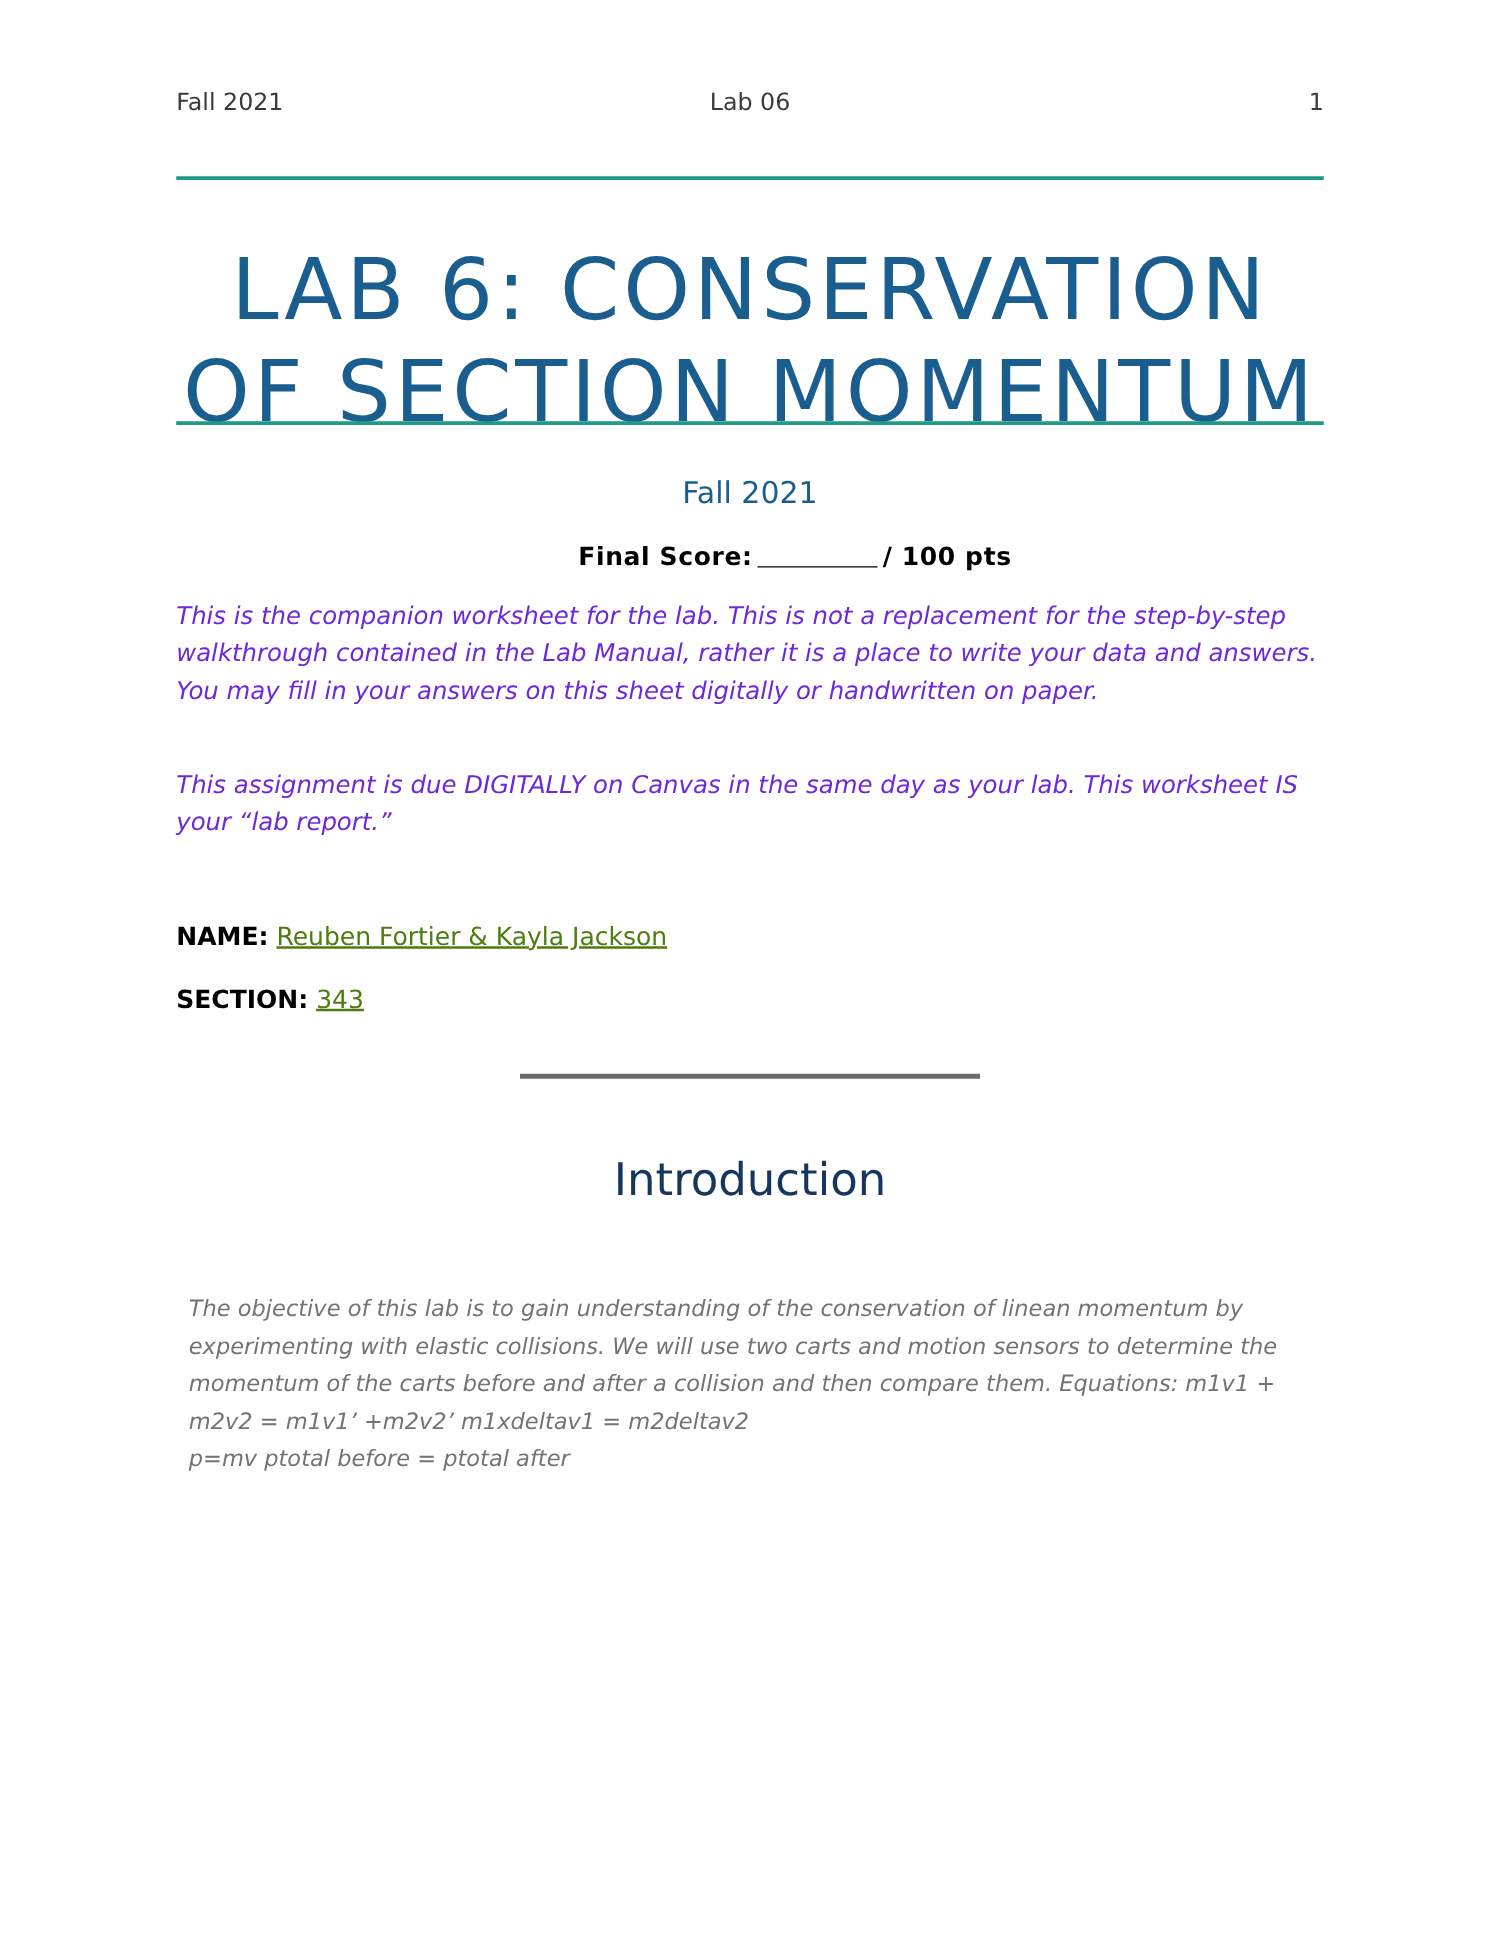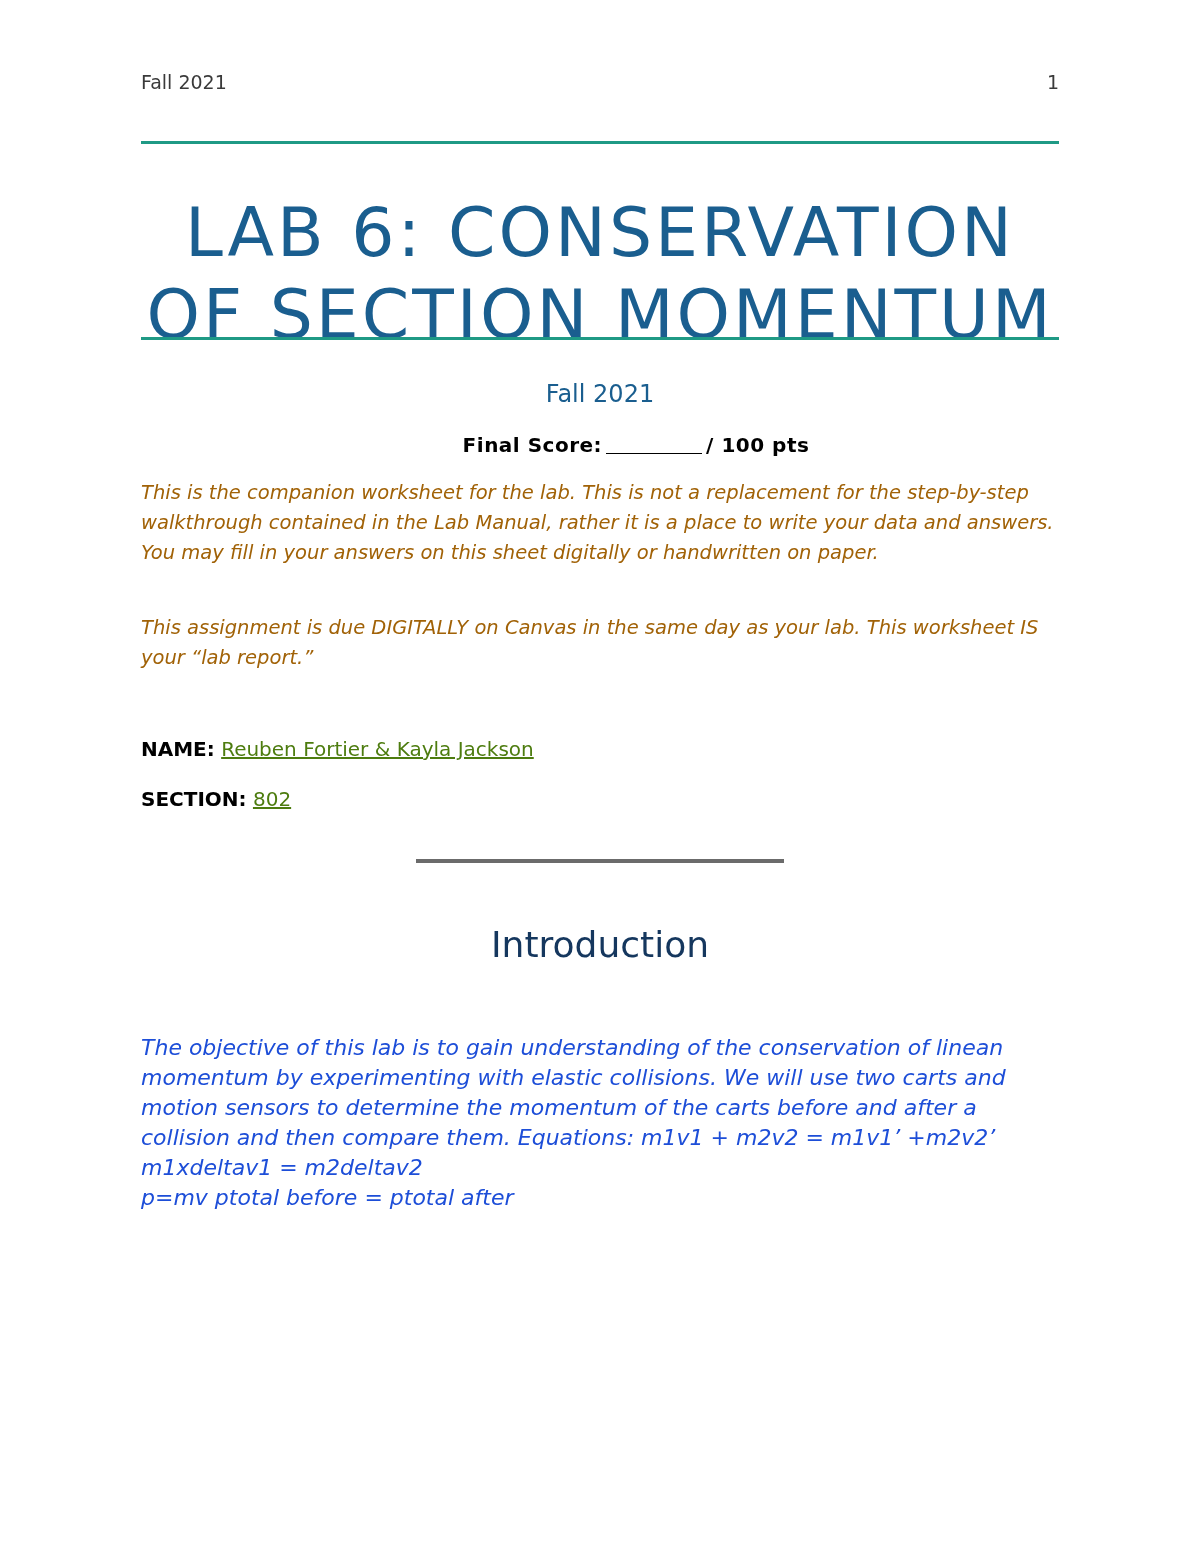--- a/index.html
+++ b/index.html
@@ -19,47 +19,48 @@
   .title { position: absolute; left: 141px; width: 918px; top: 160px; text-align: center;
            color: #1a5e8f; font-size: 68px; line-height: 82px; letter-spacing: 3px; font-weight: normal; margin-top: 32px; }
 
   .term { position: absolute; left: 0; width: 1200px; top: 380px; text-align: center;
           color: #1a5e8f; font-size: 24px; }
 
   .score { position: absolute; left: 0; width: 1200px; top: 433px; text-align: center;
            font-size: 20px; font-weight: bold; letter-spacing: 0.5px; padding-left: 36px; }
   .blank { display: inline-block; width: 96px; border-bottom: 1.5px solid #000; height: 18px; vertical-align: -2px; margin: 0 4px; }
 
-  .intro-p { position: absolute; left: 141px; width: 918px; font-style: italic; color: #a16207;
+  .intro-p { position: absolute; left: 141px; width: 918px; font-style: italic; color: #6d28d9;
              font-size: 19.5px; line-height: 30px; margin: 0; }
   .p1 { top: 478px; }
   .p2 { top: 613px; }
 
   .field { position: absolute; left: 141px; font-size: 20px; }
   .field .lbl { font-weight: bold; }
   .field .val { text-decoration: underline; color: #4d7c0f; }
   .name-field { top: 737px; }
   .section-field { top: 787px; }
 
   .rule-gray { position: absolute; left: 416px; width: 368px; height: 4px; background: #6b6b6b; top: 859px; }
 
   .h-intro { position: absolute; left: 0; width: 1200px; top: 894px; text-align: center;
              color: #15375e; font-size: 36px; font-weight: normal; }
 
   .question { position: absolute; left: 141px; width: 918px; top: 949px; font-size: 22px;
               font-weight: bold; line-height: 34px; margin: 0; }
 
-  .answer { position: absolute; left: 141px; width: 918px; top: 1033px; font-size: 22px; font-style: italic;
-            color: #1d4ed8; line-height: 30px; margin: 0; white-space: pre-line; }
+  .answer { position: absolute; left: 151px; width: 918px; top: 1033px; font-size: 18px; font-style: italic;
+            color: #737373; line-height: 30px; margin: 0; white-space: pre-line; }
 </style>
 </head>
 <body>
 
 <div class="page">
   <span class="hdr hdr-left">Fall 2021</span>
+  <span class="hdr hdr-center">Lab 06</span>
   <span class="hdr hdr-right">1</span>
 
   <div class="rule-teal rule-top"></div>
   <h1 class="title">
     <span>LAB 6: CONSERVATION</span><br>
     <span>OF SECTION MOMENTUM</span>
   </h1>
   <div class="rule-teal rule-bottom"></div>
 
   <div class="term">Fall 2021</div>
@@ -70,21 +71,21 @@
 
   <p class="intro-p p1">This is the companion worksheet for the lab. This is not a replacement for the step-by-step walkthrough contained in the Lab Manual, rather it is a place to write your data and answers. You may fill in your answers on this sheet digitally or handwritten on paper.</p>
   <p class="intro-p p2">This assignment is due DIGITALLY on Canvas in the same day as your lab. This worksheet IS your “lab report.”</p>
 
   <div class="field name-field">
     <span class="lbl">NAME:</span>
     <span class="val">Reuben Fortier &amp; Kayla Jackson</span>
   </div>
   <div class="field section-field">
     <span class="lbl">SECTION:</span>
-    <span class="val">802</span>
+    <span class="val">343</span>
   </div>
 
   <div class="rule-gray"></div>
 
   <h2 class="h-intro">Introduction</h2>
   <p class="answer">The objective of this lab is to gain understanding of the conservation of linean momentum by experimenting with elastic collisions.  We will use two carts and motion sensors to determine the momentum of the carts before and after a collision and then compare them.   Equations: m1v1 + m2v2 = m1v1’ +m2v2’  m1xdeltav1 = m2deltav2
 p=mv  ptotal before = ptotal after</p>
 </div>
 
 </body></html>

